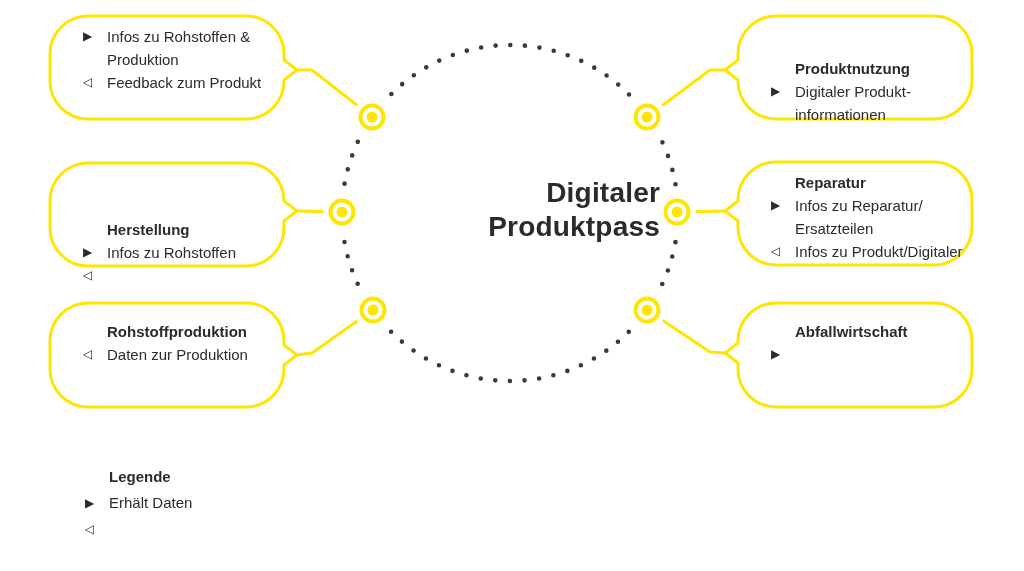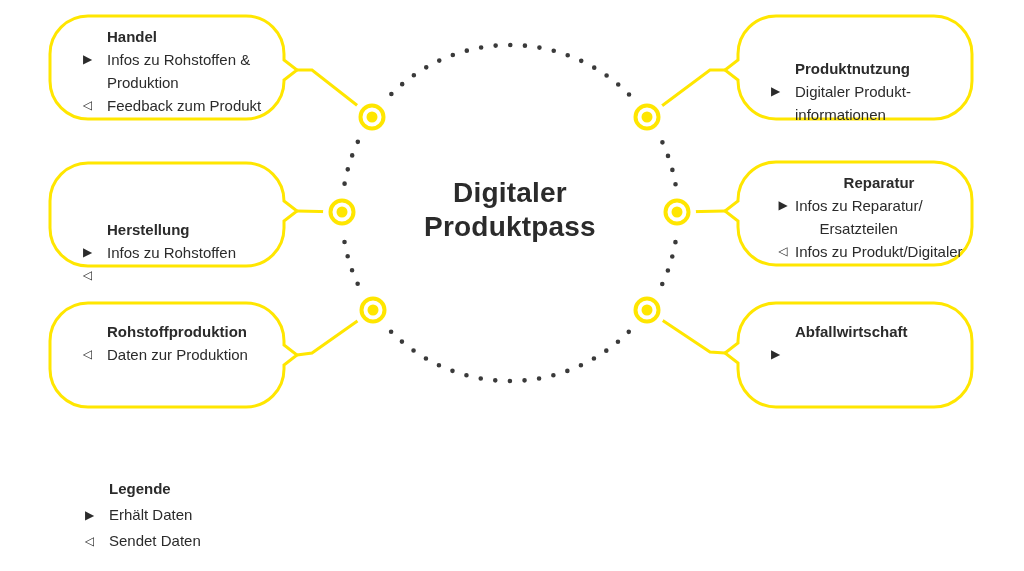--- a/index.html
+++ b/index.html
@@ -4,32 +4,32 @@
 <style>
   html,body{margin:0;padding:0;background:#fff;}
   .stage{
     position:relative;width:1024px;height:571px;background:#ffffff;
     font-family:"Liberation Sans","DejaVu Sans",sans-serif;color:#2b2b2b;
     overflow:hidden;
   }
   .gfx{position:absolute;left:0;top:0;}
   .center-title{
     position:absolute;left:360px;top:176px;width:300px;
-    text-align:center;font-weight:bold;font-size:28px;line-height:34px;
+    text-align:right;font-weight:bold;font-size:28px;line-height:34px;
     white-space:pre-line;color:#2b2b2b;letter-spacing:0.2px;
   }
   .bubble-content{position:absolute;width:192px;font-size:15px;line-height:23px;}
   .bubble-title{font-weight:bold;padding-left:24px;}
   .bubble-item{display:flex;align-items:flex-start;}
   .marker{
     flex:0 0 24px;width:24px;font-size:12px;line-height:23px;
     font-family:"DejaVu Sans",sans-serif;color:#2b2b2b;
   }
   .item-text{white-space:pre-line;}
-  .legend{position:absolute;left:85px;top:476px;width:220px;font-size:15px;line-height:26px;}
+  .legend{position:absolute;left:85px;top:464px;width:220px;font-size:15px;line-height:26px;}
   .legend-title{font-weight:bold;padding-left:24px;}
   .legend-item{display:flex;align-items:flex-start;}
   .legend .marker{line-height:26px;}
 </style>
 </head>
 <body>
 
 <div class="stage">
 
   <svg class="gfx" width="1024" height="571" viewBox="0 0 1024 571">
@@ -79,21 +79,20 @@
       <circle cx="647" cy="310" r="19" fill="#ffffff"></circle>
       <circle cx="647" cy="310" r="11.5" fill="#ffffff" stroke="#FFE600" stroke-width="4"></circle>
       <circle cx="647" cy="310" r="5.5" fill="#FFE600"></circle>
     </g>
   </svg>
 
   <div class="center-title">Digitaler
 Produktpass</div>
 
   <div class="bubble-content" style="left:83px;top:25px;">
-    <div class="bubble-title">Handel</div>
     <div class="bubble-item">
       <span class="marker">▶</span>
       <span class="item-text">Infos zu Rohstoffen &amp;
 Produktion</span>
     </div>
     <div class="bubble-item">
       <span class="marker">◁</span>
       <span class="item-text">Feedback zum Produkt</span>
     </div>
   </div>
@@ -119,21 +118,21 @@
 
   <div class="bubble-content" style="left:771px;top:25px;margin-top:32px;">
     <div class="bubble-title">Produktnutzung</div>
     <div class="bubble-item">
       <span class="marker">▶</span>
       <span class="item-text">Digitaler Produkt-
 informationen</span>
     </div>
   </div>
 
-  <div class="bubble-content" style="left:771px;top:171px;text-align:center;">
+  <div class="bubble-content" style="left:771px;top:171px;">
     <div class="bubble-title">Reparatur</div>
     <div class="bubble-item">
       <span class="marker">▶</span>
       <span class="item-text">Infos zu Reparatur/
 Ersatzteilen</span>
     </div>
     <div class="bubble-item">
       <span class="marker">◁</span>
       <span class="item-text">Infos zu Produkt/Digitaler</span>
     </div>
@@ -147,17 +146,16 @@
   </div>
 
   <div class="legend">
     <div class="legend-title">Legende</div>
     <div class="legend-item">
       <span class="marker">▶</span>
       <span class="item-text">Erhält Daten</span>
     </div>
     <div class="legend-item">
       <span class="marker">◁</span>
-      <span class="item-text">Sendet Daten</span>
     </div>
   </div>
 
 </div>
 
 </body></html>

